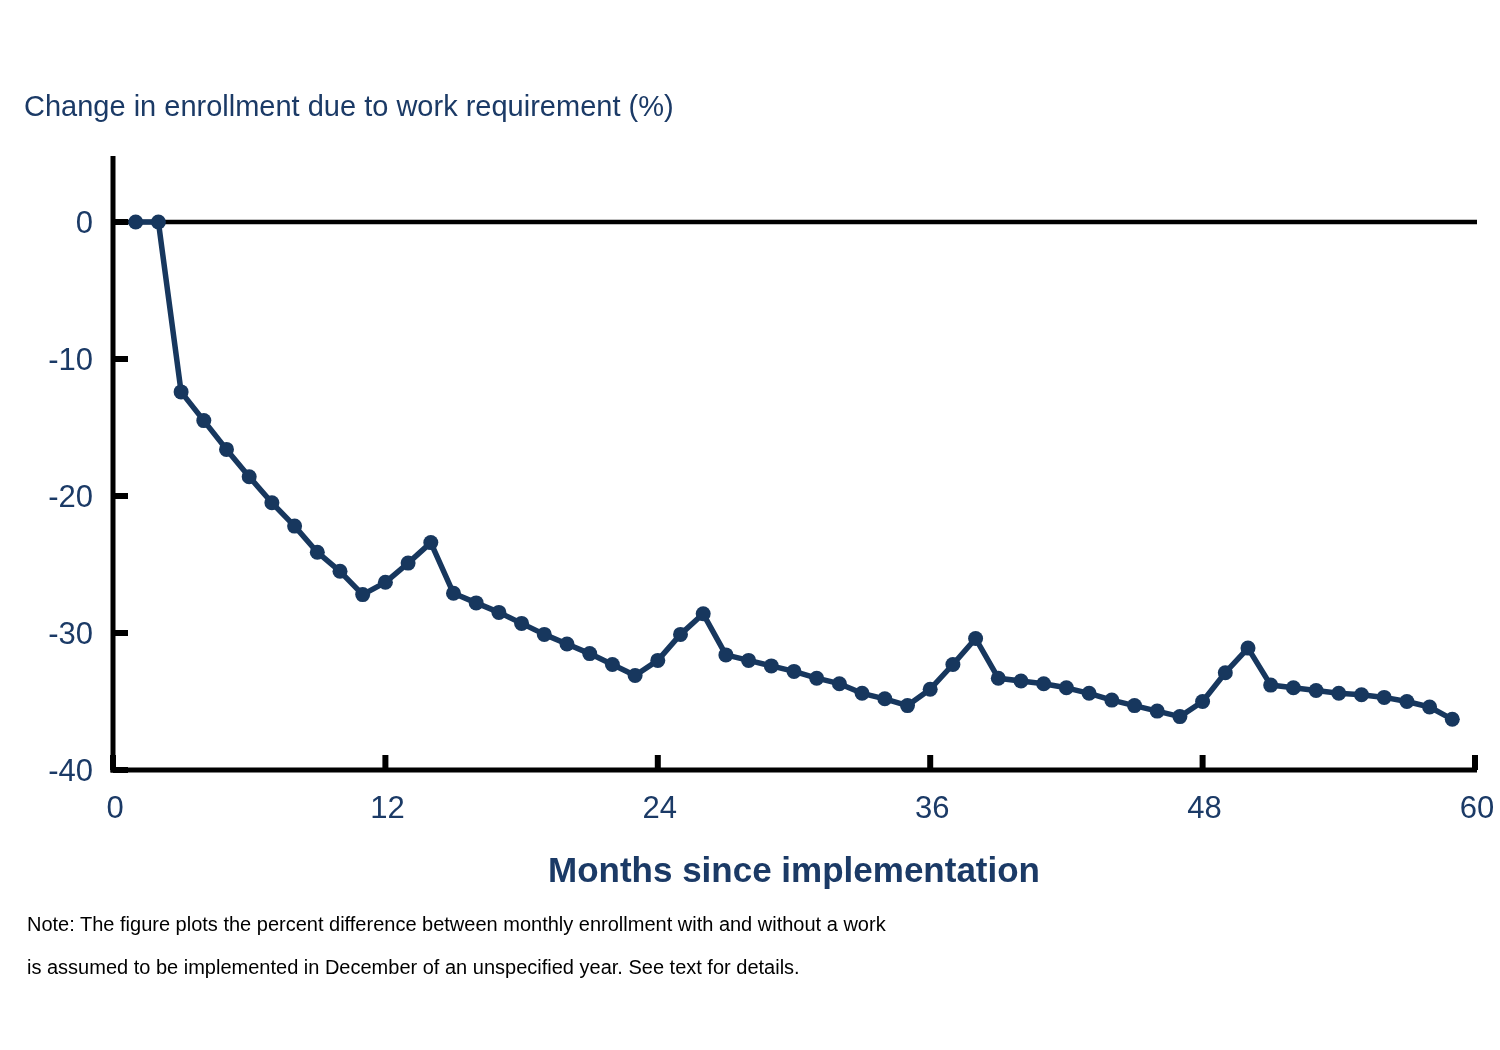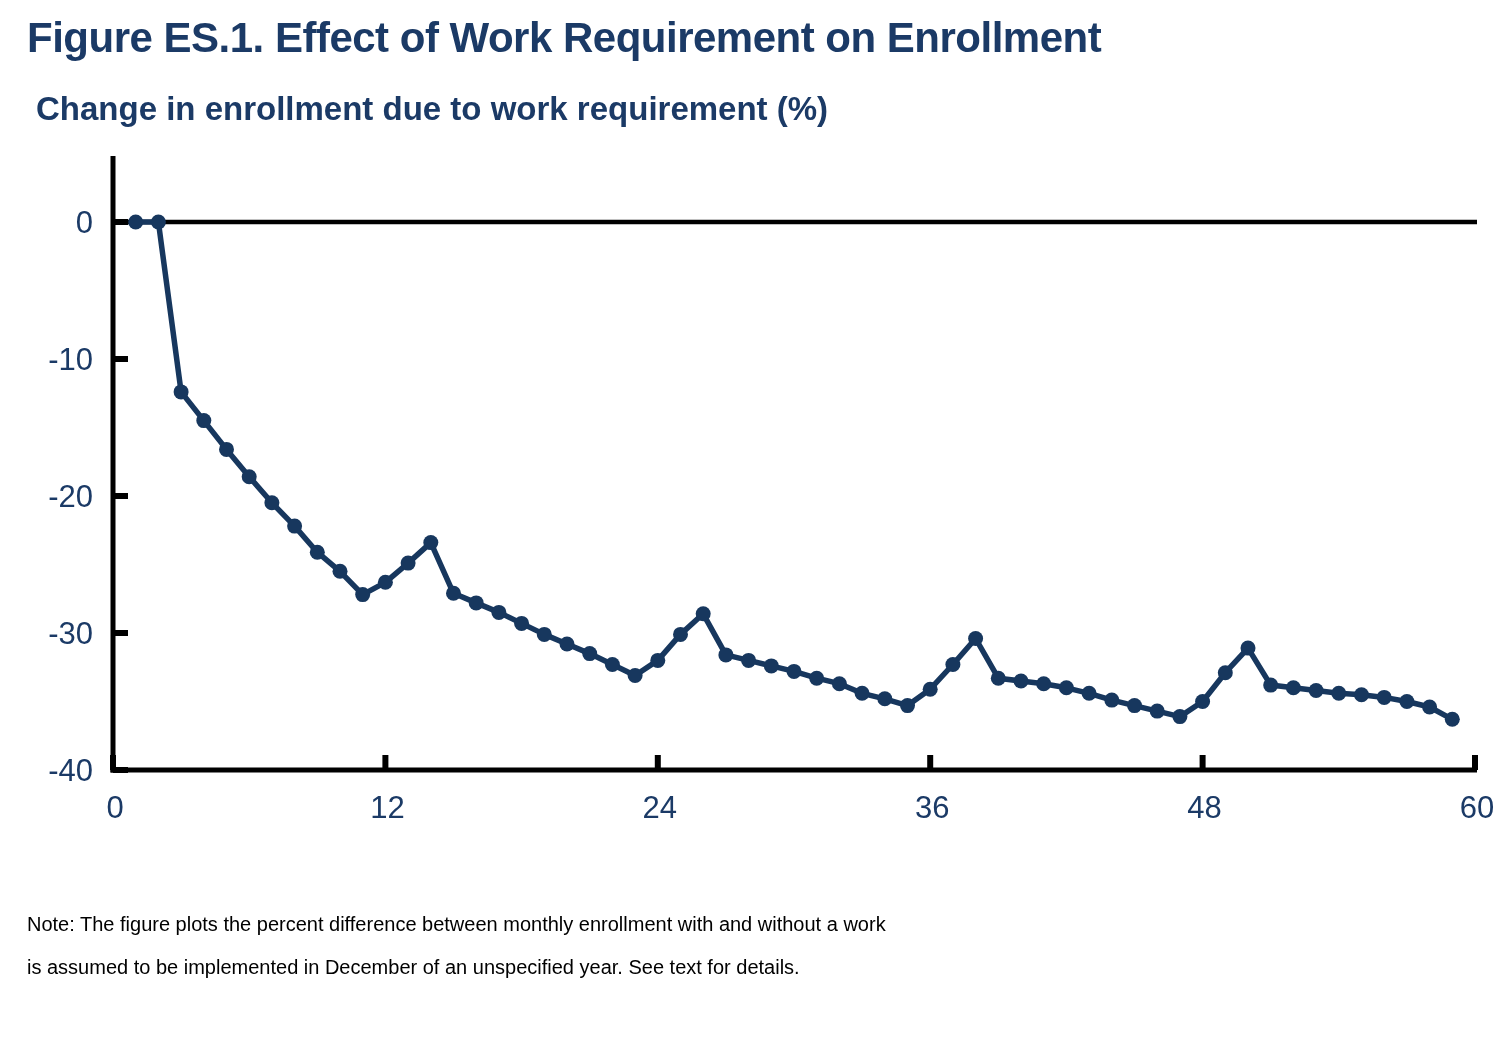--- a/index.html
+++ b/index.html
@@ -4,38 +4,37 @@
 <style>
   html,body{margin:0;padding:0;background:#fff;}
   .page{
     position:relative;width:1500px;height:1050px;background:#fff;overflow:hidden;
     font-family:"Liberation Sans",sans-serif;
   }
   .figure-title{
     position:absolute;left:27px;top:14px;font-size:42px;font-weight:700;letter-spacing:-0.5px;
   }
   .figure-subtitle{
-    position:absolute;left:36px;top:90px;font-size:33px;font-weight:700;
+    position:absolute;left:24px;top:90px;font-size:29px;font-weight:400;
   }
   .chart-svg{position:absolute;left:0;top:150px;}
   .x-axis-title{
     position:absolute;left:113px;top:850px;width:1362px;text-align:center;
     font-size:35px;font-weight:700;
   }
   .figure-note{
     position:absolute;left:27px;top:903px;width:1450px;color:#000;
     font-size:20px;line-height:43px;font-weight:400;
   }
 </style>
 </head>
 <body>
 
 <div class="page">
 
-  <div class="figure-title" style="color: rgb(27, 58, 102);">Figure ES.1. Effect of Work Requirement on Enrollment</div>
 
   <div class="figure-subtitle" style="color: rgb(27, 58, 102);">Change in enrollment due to work requirement (%)</div>
 
   <svg class="chart-svg" width="1500" height="700" viewBox="0 0 1500 700">
       <line x1="113" y1="6" x2="113" y2="622.5" stroke="#000000" stroke-width="5"></line>
       <line x1="110.5" y1="620" x2="1477" y2="620" stroke="#000000" stroke-width="5"></line>
       <line x1="113" y1="72" x2="1477" y2="72" stroke="#000000" stroke-width="4.5"></line>
       <line x1="113" y1="72" x2="128" y2="72" stroke="#000000" stroke-width="6"></line>
       <text x="93" y="83" text-anchor="end" font-size="31" fill="#1B3A66" font-family="Liberation Sans, sans-serif">0</text>
       <line x1="113" y1="209" x2="128" y2="209" stroke="#000000" stroke-width="6"></line>
@@ -113,19 +112,20 @@
       <circle cx="1293.4" cy="537.8" r="7.5" fill="#17375E"></circle>
       <circle cx="1316.1" cy="540.5" r="7.5" fill="#17375E"></circle>
       <circle cx="1338.8" cy="543.3" r="7.5" fill="#17375E"></circle>
       <circle cx="1361.5" cy="544.7" r="7.5" fill="#17375E"></circle>
       <circle cx="1384.2" cy="547.4" r="7.5" fill="#17375E"></circle>
       <circle cx="1406.9" cy="551.5" r="7.5" fill="#17375E"></circle>
       <circle cx="1429.6" cy="557.0" r="7.5" fill="#17375E"></circle>
       <circle cx="1452.3" cy="569.3" r="7.5" fill="#17375E"></circle>
     </svg>
 
+  <div class="x-axis-title" style="color: rgb(27, 58, 102);">Months since implementation</div>
 
   <div class="figure-note">
     <div>Note: The figure plots the percent difference between monthly enrollment with and without a work</div>
     <div>is assumed to be implemented in December of an unspecified year. See text for details.</div>
   </div>
 
 </div>
 
 </body></html>

